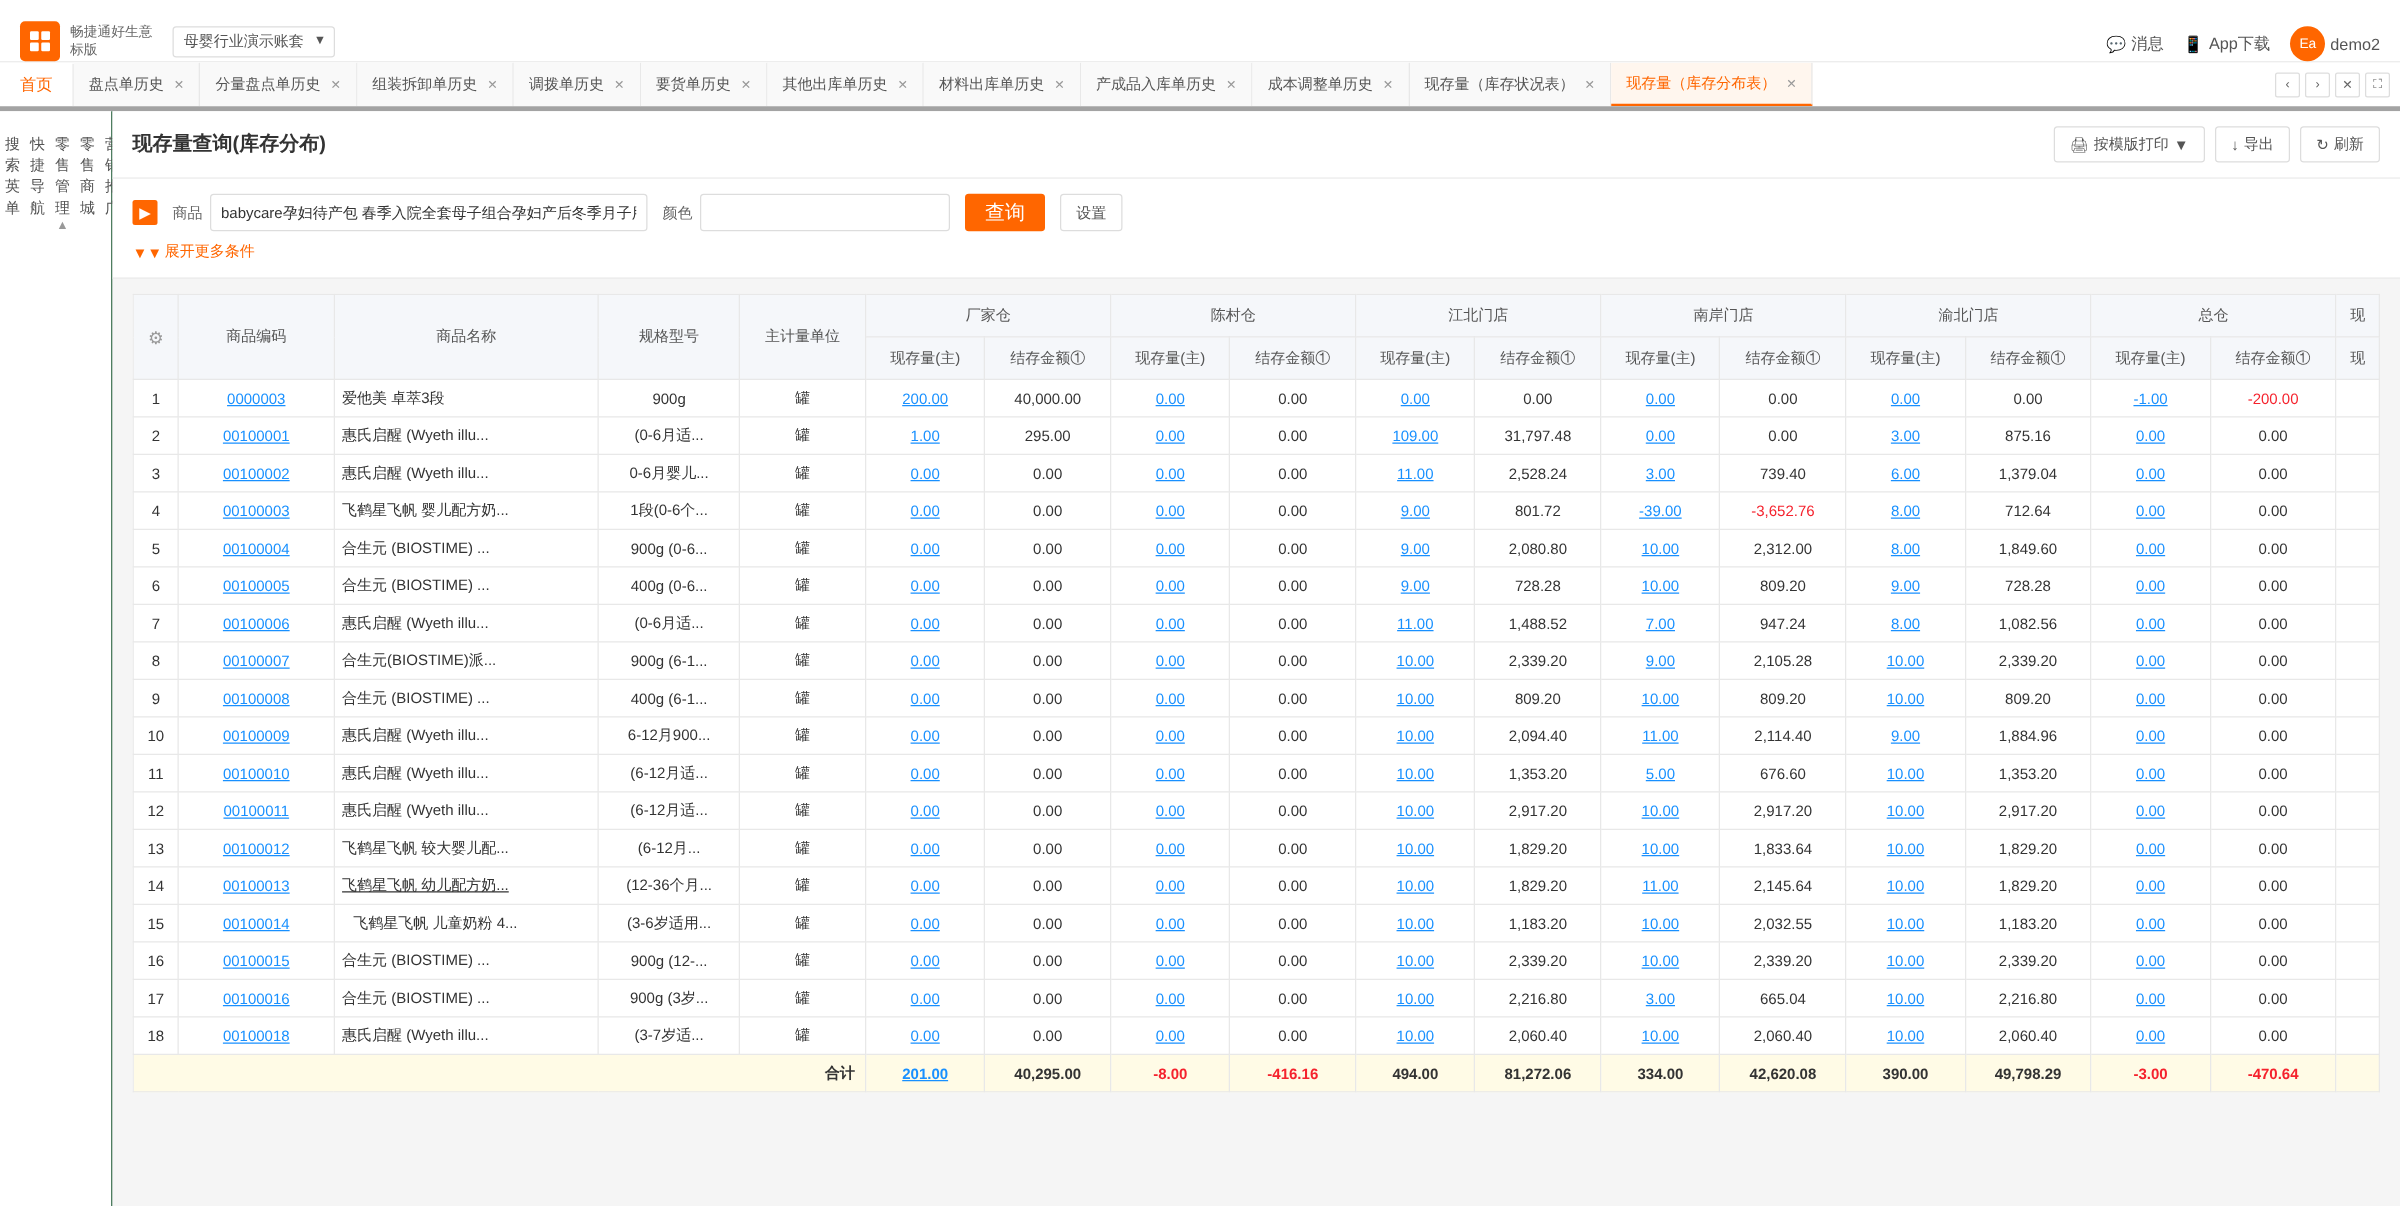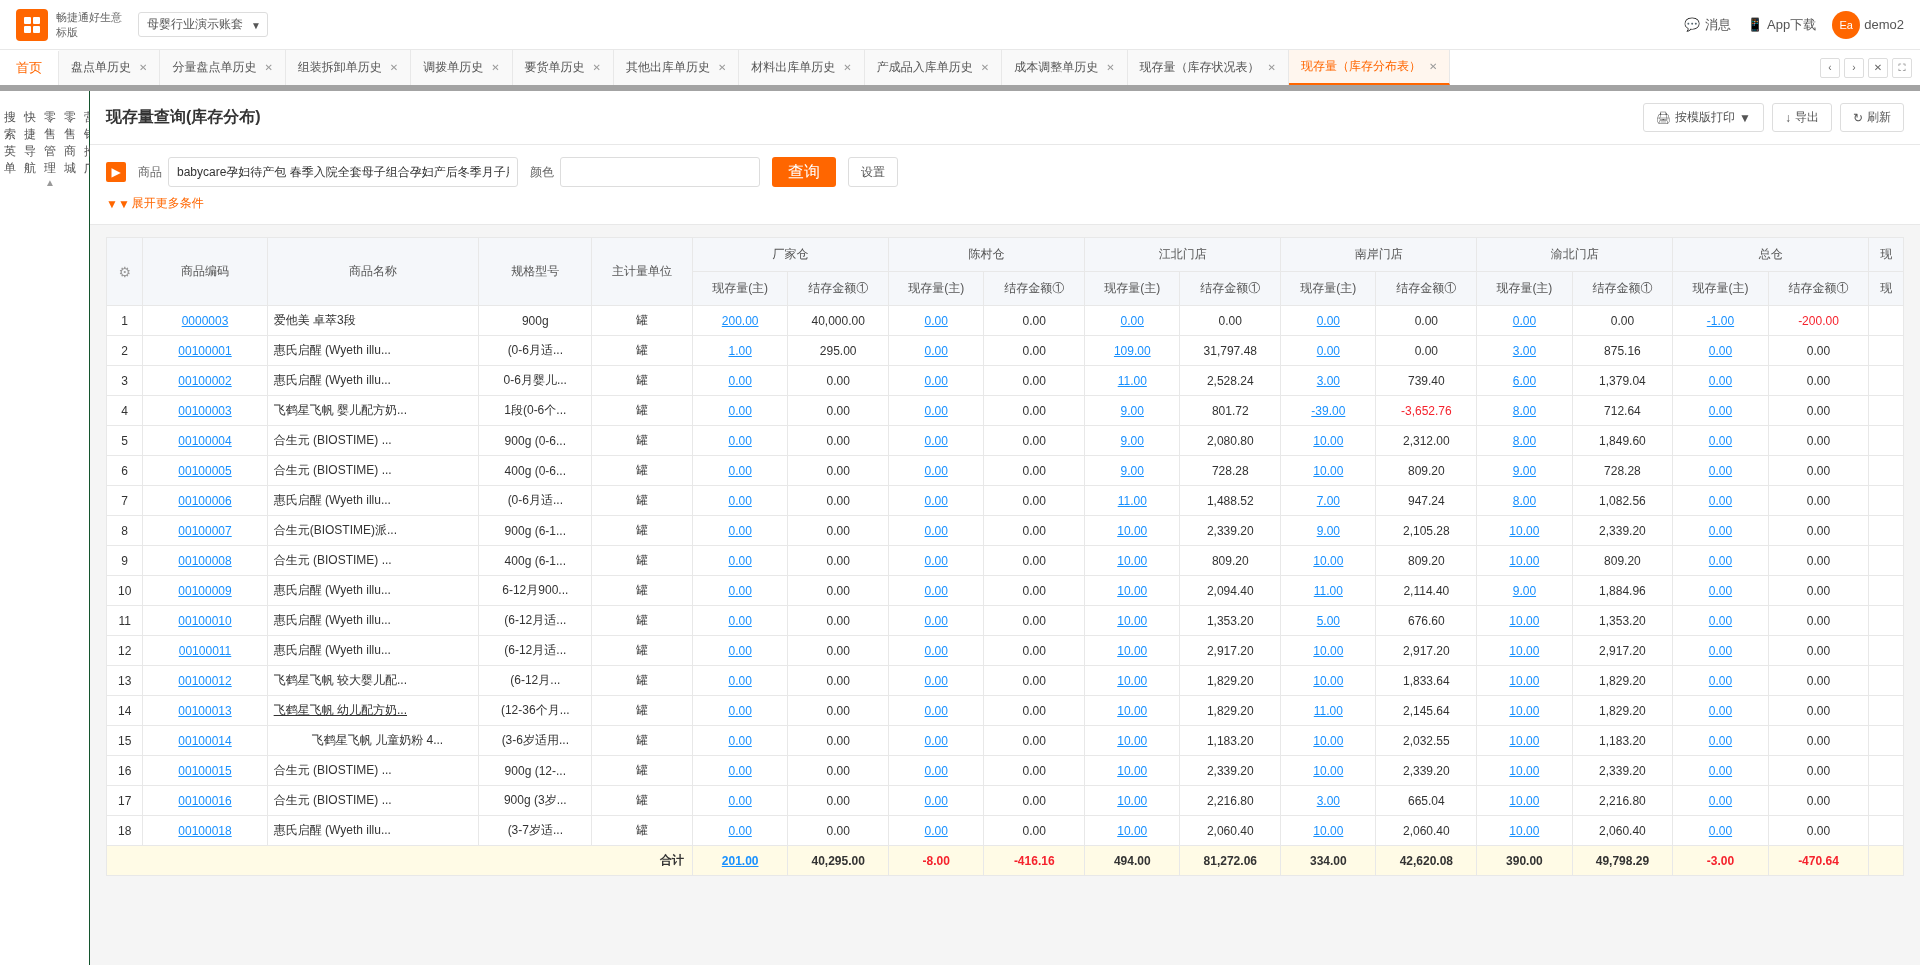--- a/index.html
+++ b/index.html
@@ -1,28 +1,28 @@
 <!DOCTYPE html>
 <html><head>
   <meta charset="utf-8">
   <style>
     * { box-sizing: border-box; margin: 0; padding: 0; }
     body { font-family: "Microsoft YaHei", "PingFang SC", Arial, sans-serif; font-size: 12px; background: #f5f5f5; color: #333; overflow: hidden; }
 
     
-    .top-bar { background: #fff; height: 50px; display: flex; align-items: center; padding: 0 16px; border-bottom: 1px solid #e8e8e8; justify-content: space-between; }
+    .top-bar { background: #fff; height: 50px; display: flex; align-items: flex-end; padding: 0 16px; border-bottom: 1px solid #e8e8e8; justify-content: space-between; }
     .logo-area { display: flex; align-items: center; gap: 8px; }
     .logo-icon { width: 32px; height: 32px; background: #ff6600; border-radius: 4px; display: flex; align-items: center; justify-content: center; color: white; font-size: 10px; font-weight: bold; }
     .logo-text { font-size: 11px; color: #666; line-height: 1.3; }
     .top-right { display: flex; align-items: center; gap: 16px; color: #555; font-size: 13px; }
     .top-right-item { display: flex; align-items: center; gap: 4px; cursor: pointer; }
     .avatar { width: 28px; height: 28px; background: #ff6600; border-radius: 50%; display: flex; align-items: center; justify-content: center; color: white; font-size: 11px; }
 
     
-    .tab-bar { background: #fff; display: flex; align-items: center; border-bottom: 6px solid #a3a3a3; overflow: hidden; min-height: 36px; }
+    .tab-bar { background: #fff; display: flex; align-items: center; border-bottom: 4px solid #a3a3a3; overflow: hidden; min-height: 36px; }
     .tab-home { padding: 8px 16px; color: #ff6600; font-size: 13px; cursor: pointer; white-space: nowrap; border-right: 1px solid #e8e8e8; }
     .tabs-scroll { display: flex; flex: 1; overflow: hidden; }
     .tab-item { display: flex; align-items: center; padding: 8px 12px; border-right: 1px solid #e8e8e8; font-size: 12px; color: #555; cursor: pointer; white-space: nowrap; gap: 4px; background: #f9f9f9; }
     .tab-item.active { background: #fff6ee; color: #ff6600; border-bottom: 2px solid #ff6600; }
     .tab-close { font-size: 10px; color: #999; margin-left: 4px; }
     .tab-nav { display: flex; align-items: center; padding: 0 8px; gap: 4px; }
     .tab-nav-btn { width: 20px; height: 20px; border: 1px solid #ddd; border-radius: 2px; display: flex; align-items: center; justify-content: center; cursor: pointer; color: #666; font-size: 10px; }
 
     
     .layout { display: flex; height: calc(100vh - 86px); }
@@ -583,21 +583,21 @@
     <td class="">2,145.64</td>
     <td><span class="num-link">10.00</span></td>
     <td>1,829.20</td>
     <td class=""><span class="num-link">0.00</span></td>
     <td class="">0.00</td>
     <td></td>
   </tr>
               <tr>
     <td>15</td>
     <td><span class="num-link">00100014</span></td>
-    <td style="text-align:center;padding-left:15px;">飞鹤星飞帆 儿童奶粉 4...</td>
+    <td style="text-align:left;padding-left:15px;">飞鹤星飞帆 儿童奶粉 4...</td>
     <td>(3-6岁适用...</td>
     <td>罐</td>
     <td><span class="num-link">0.00</span></td>
     <td>0.00</td>
     <td class=""><span class="num-link">0.00</span></td>
     <td>0.00</td>
     <td><span class="num-link">10.00</span></td>
     <td>1,183.20</td>
     <td class=""><span class="num-link">10.00</span></td>
     <td class="">2,032.55</td>

